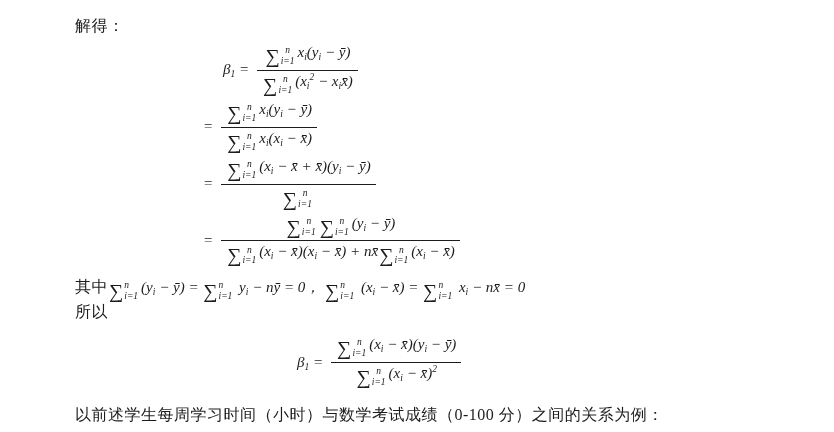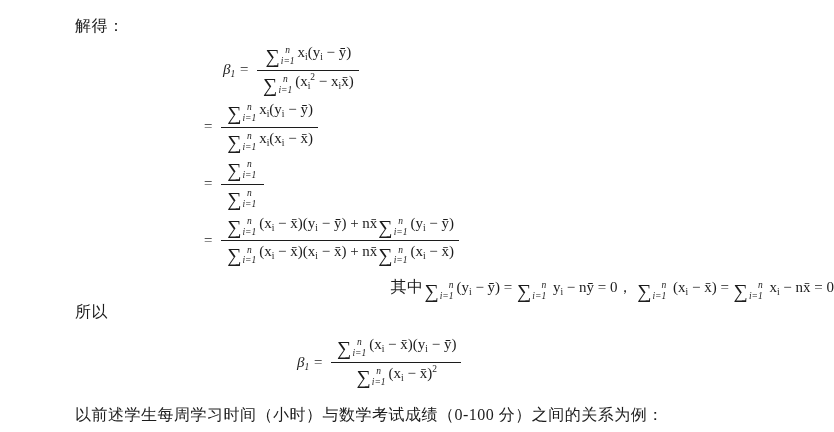--- a/index.html
+++ b/index.html
@@ -19,31 +19,31 @@
   .row-n{margin-left:128px;}
   .final-row{margin-left:222px;margin-top:12px;}
 
   
   .frac{display:inline-flex;flex-direction:column;text-align:center;vertical-align:middle;}
   .num,.den{display:block;text-align:center;white-space:nowrap;padding:1px 5px;}
   .num{border-bottom:1.4px solid #1c1c1c;padding-bottom:3px;}
   .den{padding-top:2px;}
 
   
-  .mi{white-space:nowrap;}
+  .mi{font-style:italic;white-space:nowrap;}
   sub{font-size:9.5px;line-height:0;vertical-align:-3px;letter-spacing:0;}
   sup{font-size:9.5px;line-height:0;vertical-align:6px;letter-spacing:0;}
 
   
   .sum{display:inline-flex;align-items:center;vertical-align:-6px;margin:0 3px 0 1px;}
   .sum-sym{font-size:20px;line-height:1;font-style:normal;}
   .sum-lims{display:inline-flex;flex-direction:column;justify-content:center;
             font-size:9.5px;line-height:1.15;font-style:italic;margin-left:1px;}
 
-  .identity{margin-top:10px;white-space:nowrap;text-align:right;}
+  .identity{margin-top:10px;white-space:nowrap;}
   .suoyi{}
   .closing{margin-top:16px;}
 </style>
 </head>
 <body>
 
 <div class="page">
 
   <div class="cn heading">解得：</div>
 
@@ -91,41 +91,41 @@
 
     <div class="eq-row row-n">
       <span class="lhs">=</span>
       <span class="frac">
         <span class="num"><span class="sum">
               <span class="sum-sym">∑</span>
               <span class="sum-lims">
                 <span>n</span>
                 <span>i=1</span>
               </span>
-            </span></span>
+            </span><span class="mi">(x<sub>i</sub> − x̄ + x̄)(y<sub>i</sub> − ȳ)</span></span>
         <span class="den"><span class="sum">
               <span class="sum-sym">∑</span>
               <span class="sum-lims">
                 <span>n</span>
                 <span>i=1</span>
               </span>
             </span></span>
       </span>
     </div>
 
     <div class="eq-row row-n">
       <span class="lhs">=</span>
       <span class="frac">
         <span class="num"><span class="sum">
               <span class="sum-sym">∑</span>
               <span class="sum-lims">
                 <span>n</span>
                 <span>i=1</span>
               </span>
-            </span><span class="mi">(x<sub>i</sub> − x̄)(y<sub>i</sub> − ȳ) + nx̄</span><span class="sum">
+            </span><span class="sum">
               <span class="sum-sym">∑</span>
               <span class="sum-lims">
                 <span>n</span>
                 <span>i=1</span>
               </span>
             </span><span class="mi">(y<sub>i</sub> − ȳ)</span></span>
         <span class="den"><span class="sum">
               <span class="sum-sym">∑</span>
               <span class="sum-lims">
                 <span>n</span>

